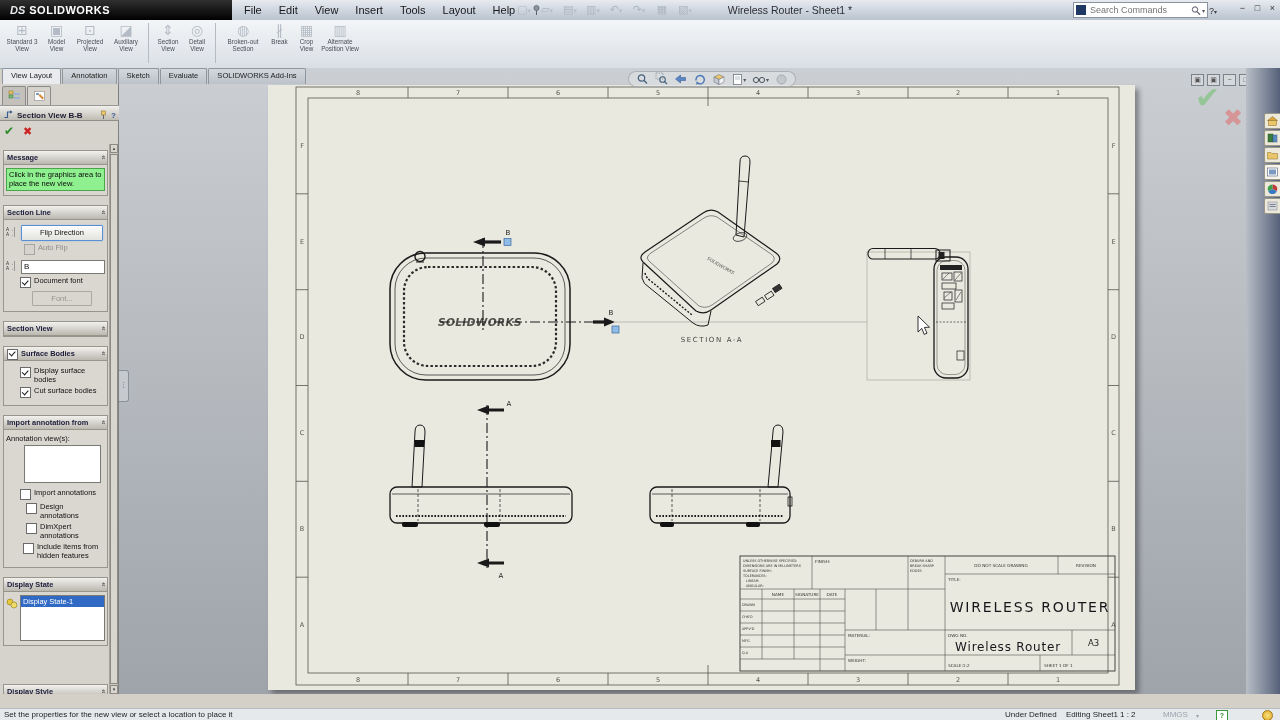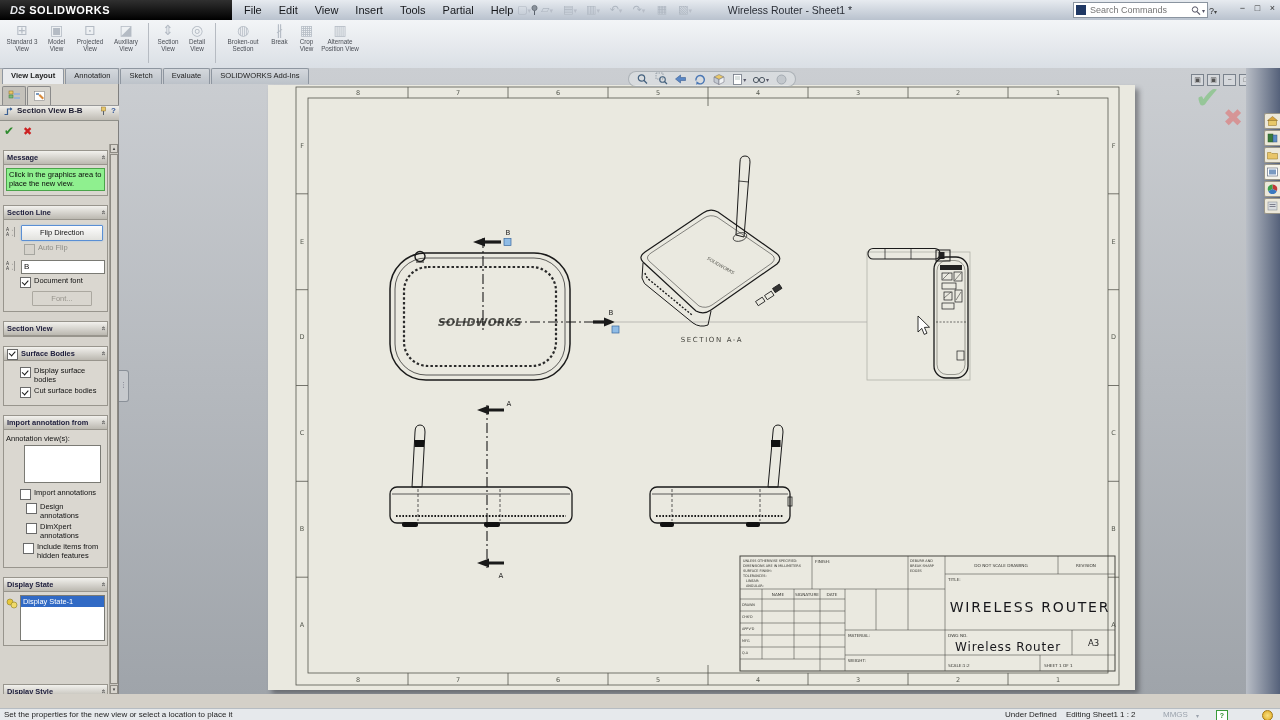--- a/index.html
+++ b/index.html
@@ -30,21 +30,21 @@
   
   .ribbon{position:absolute;left:0;top:20px;width:1280px;height:48px;
           background:linear-gradient(#F3F5F7,#DADFE5);border-bottom:1px solid #A8AEB6;display:flex;padding-left:3px}
   .rbtn{text-align:center;font-size:6.3px;color:#4A4E55;line-height:1.15;padding-top:2px;box-sizing:border-box}
   .rbtn .ric{font-size:14px;color:#B4BBC4;height:16px;line-height:16px}
   .rsep{width:1px;background:#B6BBC2;margin:3px 4px;height:40px}
   
   .cmdtabs{position:absolute;left:2px;top:68px;display:flex;height:16px;z-index:5}
   .ctab{font-size:7.6px;line-height:14px;padding:0 8px;border:1px solid #8E96A0;border-bottom:none;
         background:linear-gradient(#D4D8DD,#BCC2C9);color:#222;border-radius:2px 2px 0 0;margin-right:1px}
-  .ctab.active{background:#E9EBEE;font-weight:bold}
+  .ctab.active{background:#E9EBEE;font-weight:normal}
   
   .graphics{position:absolute;left:119px;top:68px;width:1127px;height:626px;
             background:linear-gradient(#CBCED2,#9FA4AA);overflow:hidden}
   .sheetwrap{position:absolute;left:149px;top:17px;width:867px;height:605px;background:#EAE9E0;
              box-shadow:4px 4px 5px rgba(40,40,45,.45)}
   .hud{position:absolute;left:509px;top:3px;width:168px;height:16px;background:rgba(228,231,234,.55);
        border:1px solid rgba(120,128,136,.45);border-radius:8px;display:flex;align-items:center;
        justify-content:space-around;padding:0 4px;box-sizing:border-box}
   .mdi{position:absolute;left:1072px;top:6px;display:flex;gap:3px}
   .mdib{width:11px;height:10px;border:1px solid #7A828C;color:#555;font-size:7px;line-height:9px;
@@ -61,21 +61,21 @@
          border-radius:2px 0 0 2px;display:flex;align-items:center;justify-content:center}
   
   .panel{position:absolute;left:0;top:84px;width:119px;height:610px;background:#D6D3CC;
          border-right:1px solid #7F7F7F;box-sizing:border-box;font-size:7.5px;color:#111}
   .pmtabs{position:absolute;left:2px;top:2px;display:flex;gap:1px}
   .pmtab{width:22px;height:18px;border:1px solid #8A8A8A;border-bottom:none;background:#C4C1BA;
          border-radius:2px 2px 0 0;display:flex;align-items:center;justify-content:center}
   .pmtab.active{background:#D6D3CC}
   .pmhead{position:absolute;left:0;top:21px;width:119px;height:16px;
           background:linear-gradient(#F0EFEB,#BFBCB4);border-top:1px solid #999;border-bottom:1px solid #90908A;
-          display:flex;align-items:flex-start;padding:0 3px;box-sizing:border-box;gap:3px}
+          display:flex;align-items:flex-end;padding:0 3px;box-sizing:border-box;gap:3px}
   .pmhead .t{font-size:8px;font-weight:bold;color:#1c1c30;flex:1;white-space:nowrap}
   .okrow{position:absolute;left:4px;top:40px;display:flex;gap:9px;align-items:center}
   .okbtn{font-size:12px;line-height:14px}
   .pm-scroll{position:absolute;left:0;top:60px;right:8px;bottom:12px;overflow:hidden}
   .grp{margin:6px 2px 0 3px;border:1px solid #98958D;background:#DAD7D0}
   .grp-h{height:13px;background:linear-gradient(#F2F1ED,#BBB8B0);border-bottom:1px solid #98958D;
          font-size:7.4px;font-weight:bold;color:#20203E;line-height:13px;padding:0 3px;position:relative;
          white-space:nowrap;overflow:hidden}
   .grp-h .chev{position:absolute;right:2px;top:3px;color:#555;font-size:8px;line-height:7px;
                transform:rotate(90deg)}
@@ -138,21 +138,21 @@
 <div class="win">
 
   <div class="titlebar">
     <div class="logo"><span class="ds">DS</span><span class="sw">SOLIDWORKS</span></div>
     <div class="menus">
       <span>File</span>
       <span>Edit</span>
       <span>View</span>
       <span>Insert</span>
       <span>Tools</span>
-      <span>Partial</span>
+      <span>Layout</span>
       <span>Help</span>
       <svg width="9" height="12">
           <circle cx="4.5" cy="4" r="2.6" fill="#8A929C" stroke="#5A626C" stroke-width=".7"></circle>
           <line x1="4.5" y1="6.5" x2="4.5" y2="11" stroke="#5A626C" stroke-width="1"></line>
         </svg>
     </div>
     <div class="qa">
       <span class="qai"><span>▢</span><small>▾</small></span>
       <span class="qai"><span>▱</span><small>▾</small></span>
       <span class="qai"><span>▤</span><small>▾</small></span>

